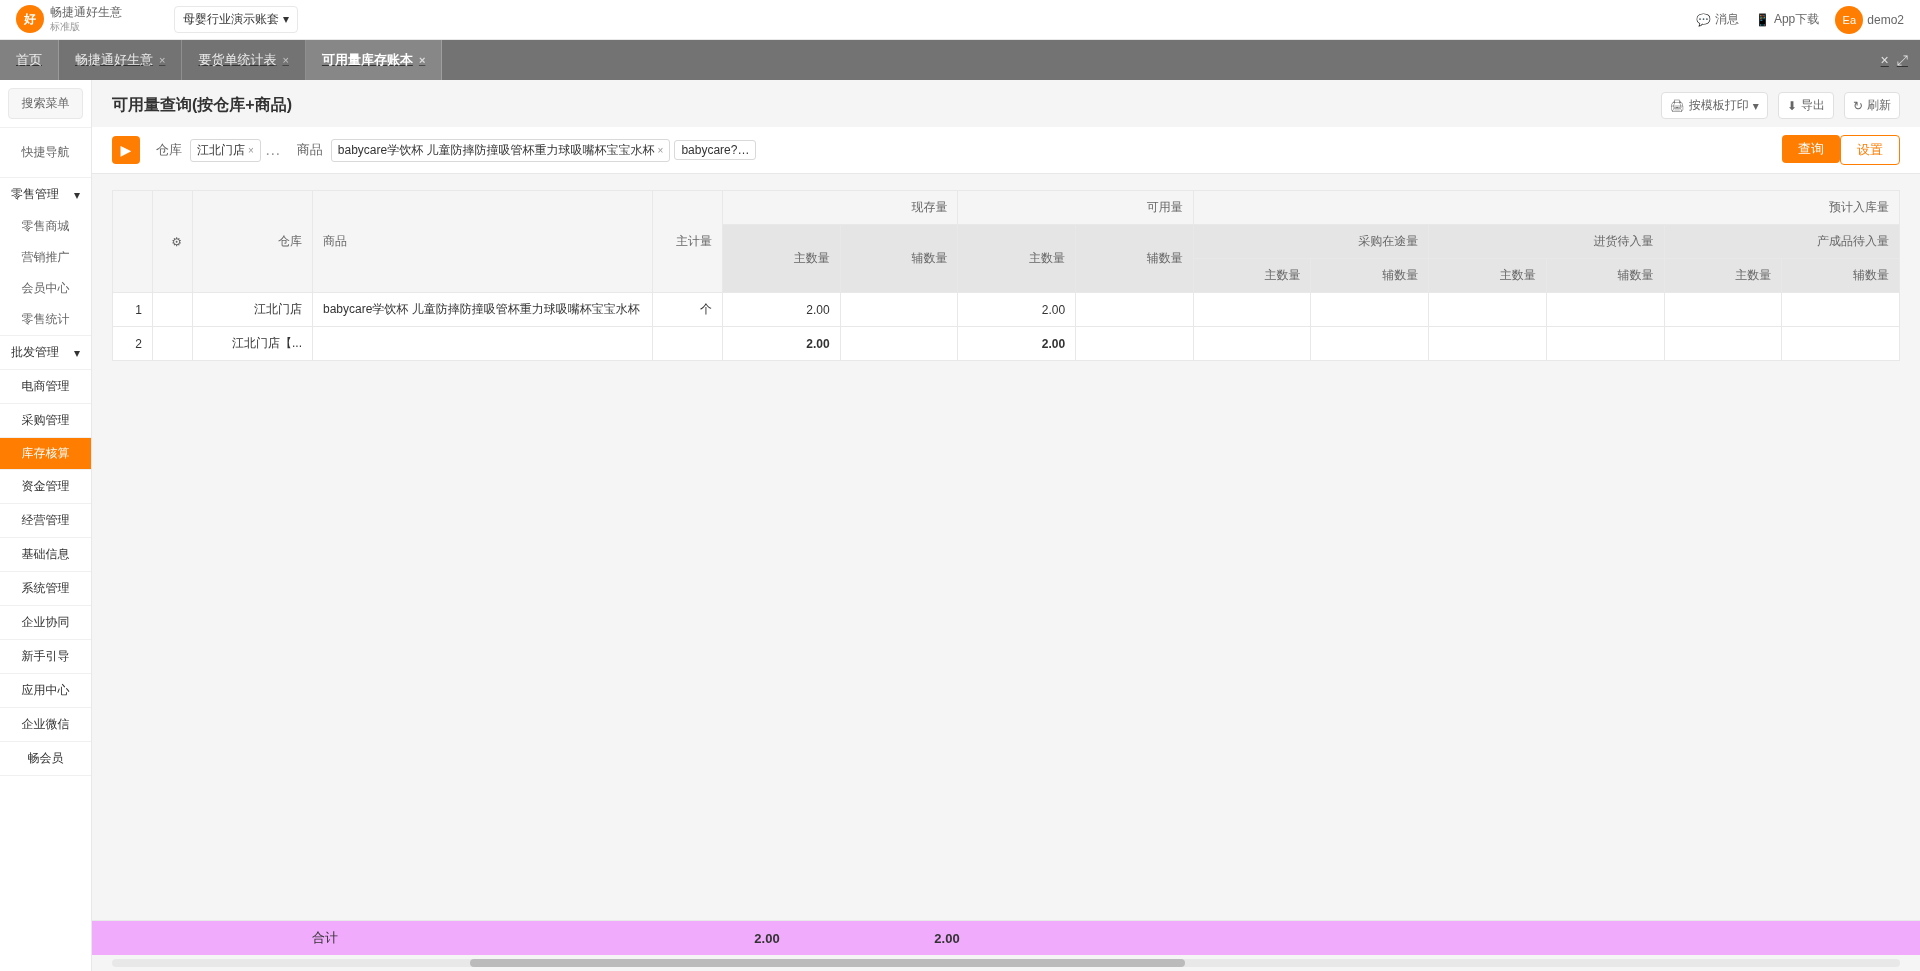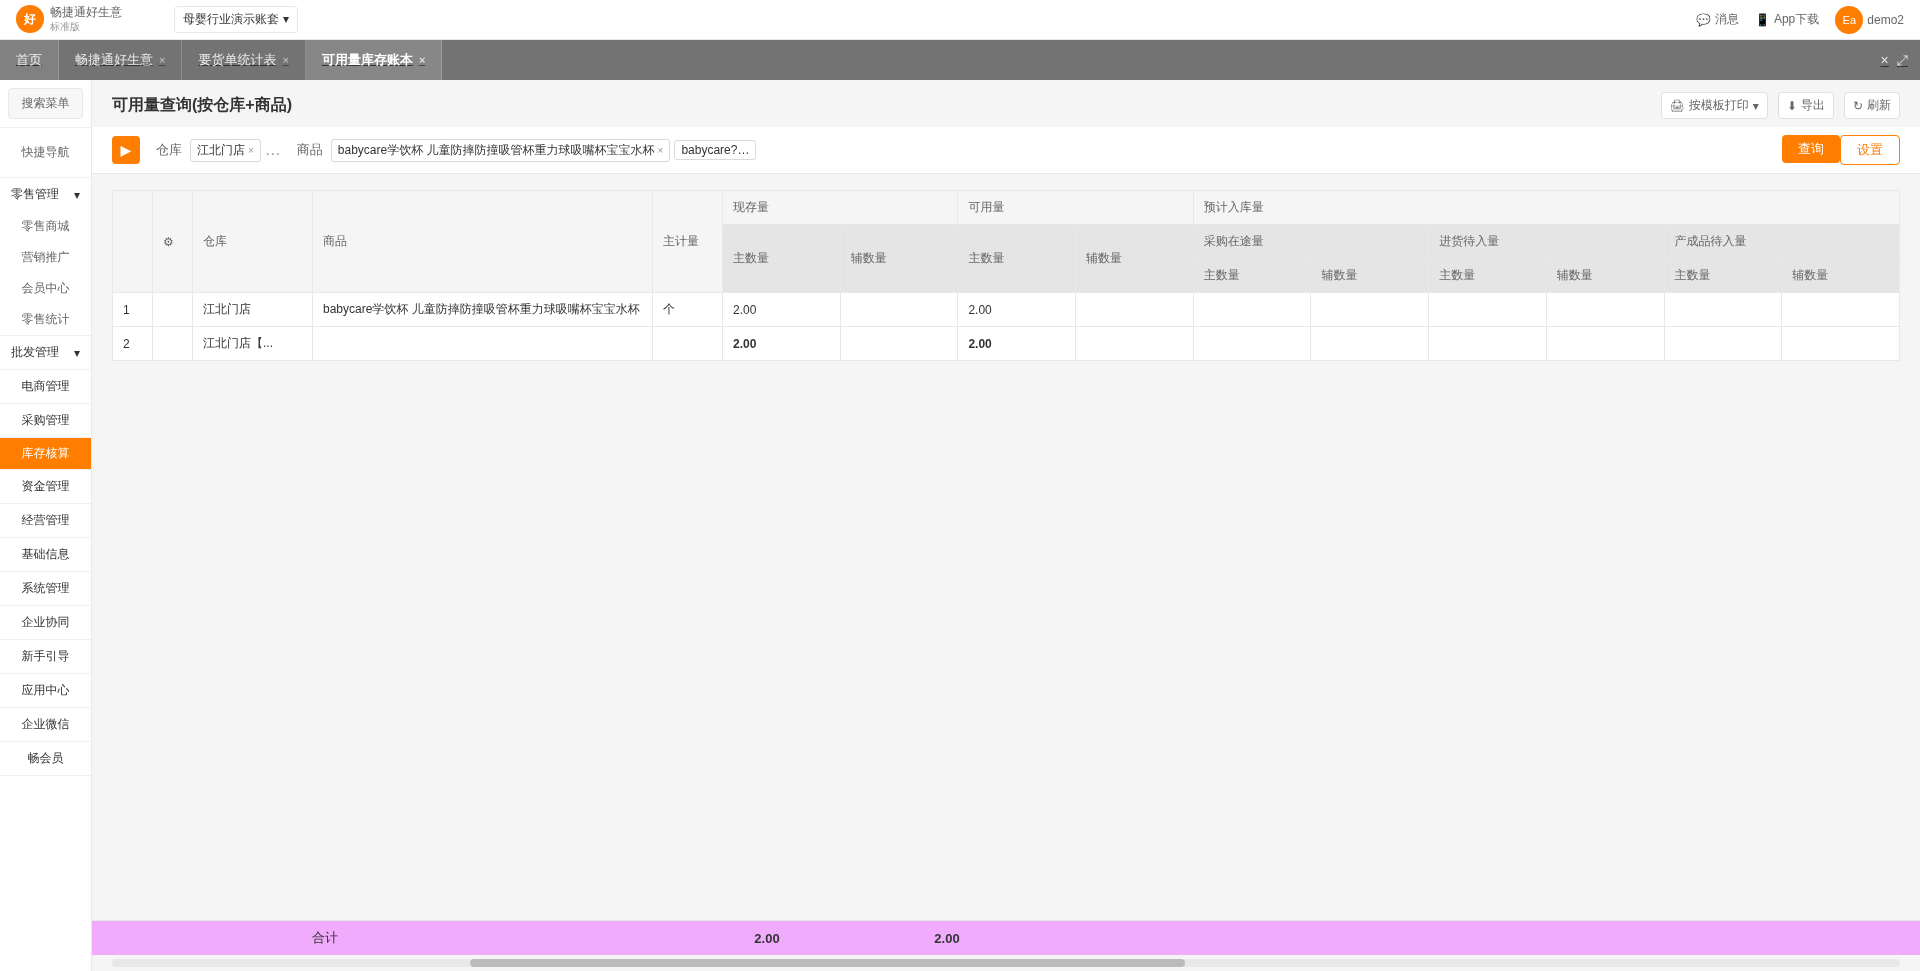--- a/index.html
+++ b/index.html
@@ -328,21 +328,21 @@
     .data-table {
       width: 100%;
       border-collapse: collapse;
       background: #fff;
       border: 1px solid #e8e8e8;
     }
     .data-table th, .data-table td {
       border: 1px solid #e8e8e8;
       padding: 8px 10px;
       font-size: 12px;
-      text-align: left;
+      text-align: right;
       white-space: nowrap;
     }
     .data-table th {
       background: #e5e5e5;
       font-weight: 500;
       color: #666;
     }
     .data-table thead tr:first-child th {
       background: #f5f5f5;
     }

